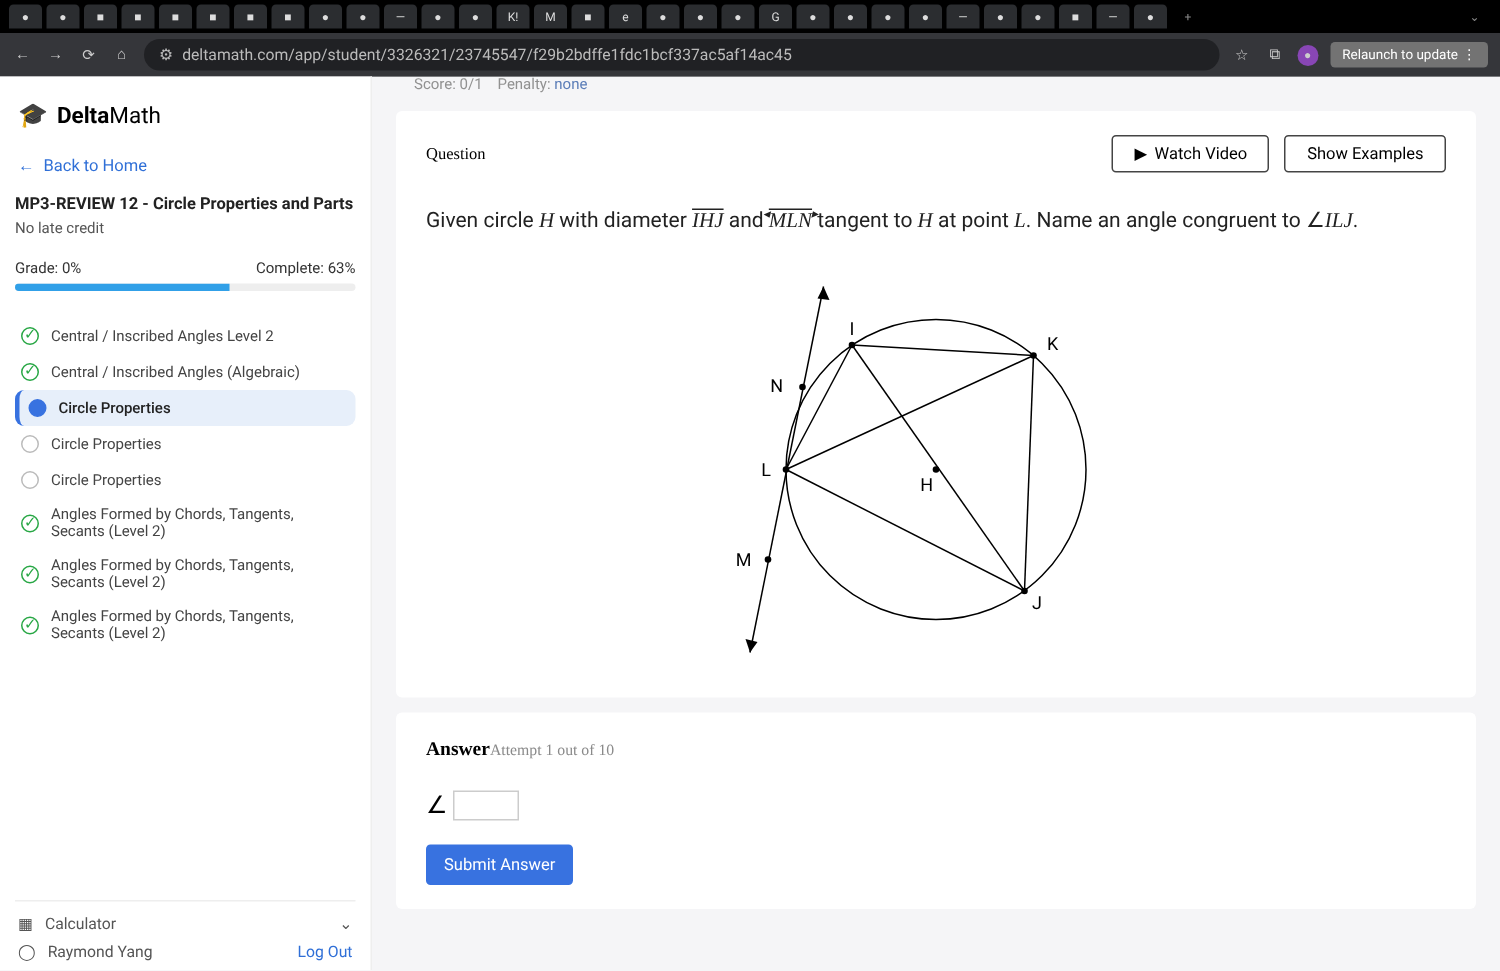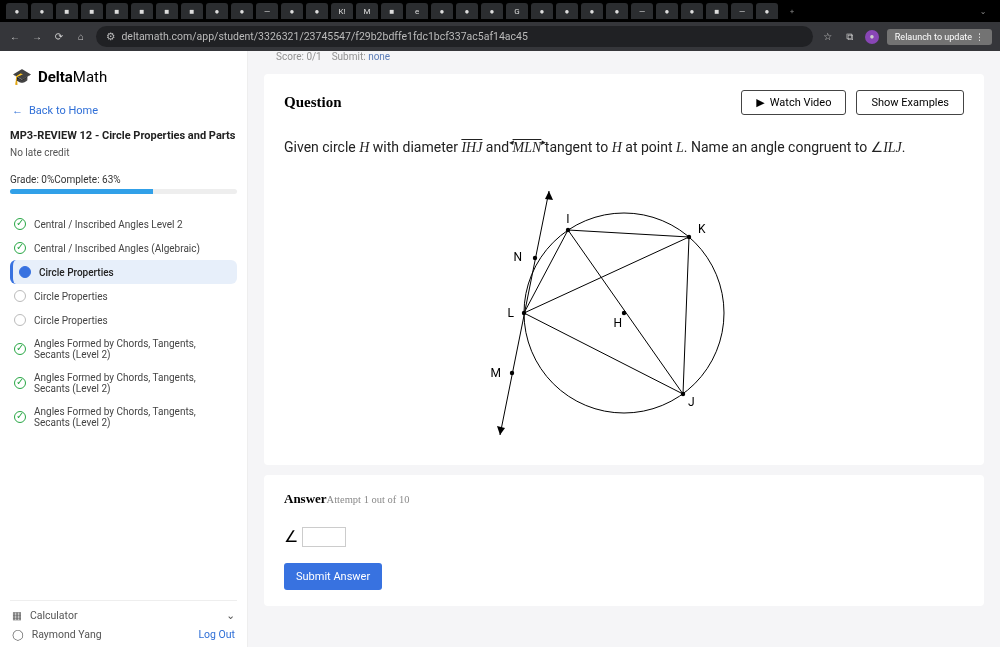--- a/index.html
+++ b/index.html
@@ -19,42 +19,42 @@
 
 .page { display:flex; height:596px; background:#f5f5f7; }
 .sidebar { width:248px; background:#fff; padding:12px 10px 0 10px; display:flex; flex-direction:column; border-right:1px solid #eee; }
 .logo-row { display:flex; align-items:center; gap:6px; padding:4px 2px 14px 2px; }
 .logo-ico { font-size:16px; color:#223; }
 .logo-txt { font-weight:700; font-size:15px; display:flex; }
 .logo-txt .light { font-weight:400; }
 .back-link { color:#2f6fd7; font-size:11px; display:flex; gap:6px; align-items:center; cursor:pointer; padding:4px 2px 12px; }
 .assign-title { font-size:11px; font-weight:700; color:#222; line-height:1.3; }
 .subline { font-size:10px; color:#555; margin-top:4px; }
-.grade-row { display:flex; justify-content:flex-start; font-size:10px; color:#333; margin-top:16px; }
+.grade-row { display:flex; justify-content:space-between; font-size:10px; color:#333; margin-top:16px; }
 .prog { height:5px; background:#eee; border-radius:3px; margin-top:4px; overflow:hidden; }
 .prog-fill { height:100%; background:#31a0e8; width:63%; }
 .skills { margin-top:18px; display:flex; flex-direction:column; gap:0; }
 .skill { display:flex; align-items:center; gap:8px; padding:6px 4px; font-size:10px; color:#444; border-radius:6px; cursor:pointer; }
 .skill .chk { width:12px; height:12px; border:1px solid #bbb; border-radius:50%; flex-shrink:0; }
 .skill.done .chk { border-color:#28a745; position:relative; }
 .skill.done .chk:after { content:"✓"; color:#28a745; font-size:10px; position:absolute; left:1px; top:-2px; }
 .skill.active { background:#e7effa; color:#222; font-weight:500; border-left:3px solid #3872e0; padding-left:6px; }
 .skill.active .chk { border-color:#3872e0; background:#3872e0; }
 .footer { margin-top:auto; border-top:1px solid #eee; padding:8px 2px 6px; display:flex; flex-direction:column; gap:6px; }
 .foot-row { display:flex; align-items:center; justify-content:space-between; font-size:10.5px; color:#555; cursor:pointer; }
 .foot-row .lft { display:flex; align-items:center; gap:8px; }
 .logout { color:#2f6fd7; font-size:10.5px; }
 
 
 .main { flex:1; padding:0 16px 16px 16px; overflow:auto; }
 .score-strip { font-size:10px; color:#919191; padding:0 0 6px 12px; }
 .score-strip .blue { color:#5b7db8; }
 .card { background:#fff; border-radius:4px; padding:16px 20px; margin-top:6px; }
 .qhead { display:flex; justify-content:space-between; align-items:center; }
-.qtitle { font-weight:700; font-family:Georgia,serif; font-size:15px; }
+.qtitle { font-weight:400; font-family:Georgia,serif; font-size:11px; }
 .qbtns { display:flex; gap:10px; }
 .obtn { border:1px solid #444; background:#fff; padding:5px 14px; font-size:11px; border-radius:3px; cursor:pointer; display:flex; align-items:center; gap:5px; }
 .qtext { margin-top:22px; font-family:Georgia,serif; font-size:14px; line-height:1.55; color:#222; }
 .qtext .mi { font-style:italic; font-family:"Times New Roman",serif; }
 .seg { text-decoration:overline; }
 .lineboth { text-decoration:overline; position:relative; }
 .lineboth:before, .lineboth:after { position:absolute; top:-4px; font-size:9px; }
 .lineboth:before { content:"◂"; left:-4px; }
 .lineboth:after { content:"▸"; right:-4px; }
 
@@ -196,21 +196,21 @@
             <span>Raymond Yang</span>
           </span>
         <span class="logout">Log Out</span>
       </div>
     </div>
   </div>
 
   <div class="main">
     <div class="score-strip">
       <span>Score: 0/1</span>&nbsp;&nbsp;&nbsp;
-      <span>Submit:</span> <span class="blue">none</span>
+      <span>Penalty:</span> <span class="blue">none</span>
     </div>
 
     <div class="card">
       <div class="qhead">
         <div class="qtitle">Question</div>
         <div class="qbtns">
           <div class="obtn">
               <span>▶</span>
               <span>Watch Video</span>
             </div>

